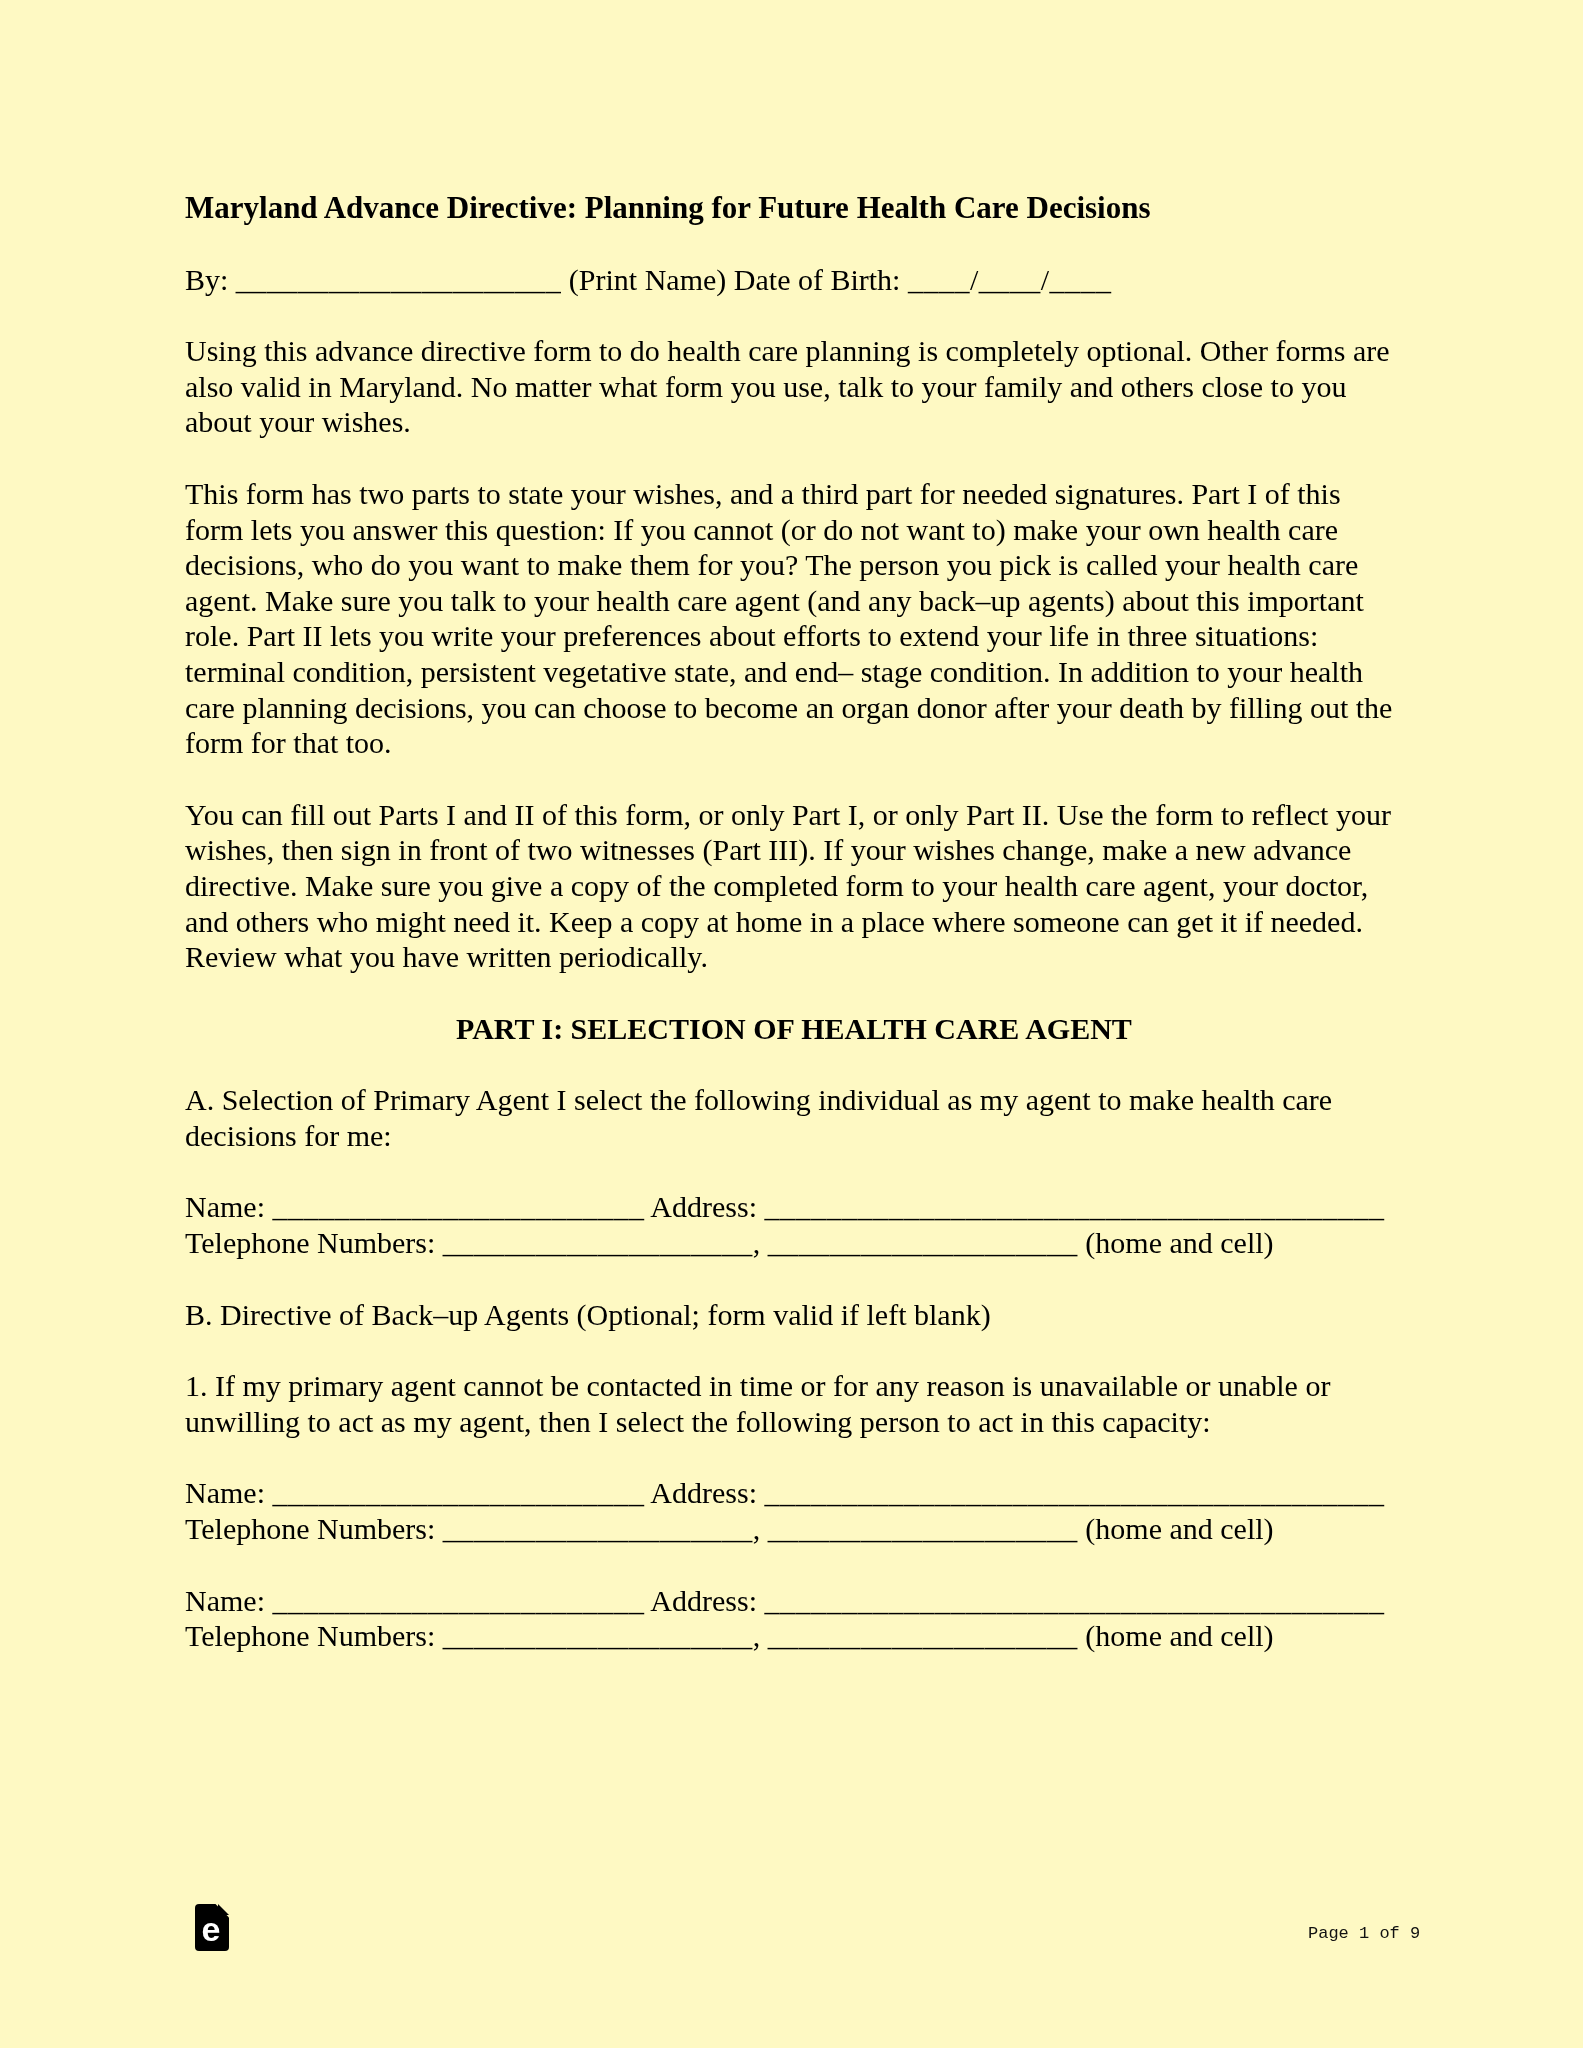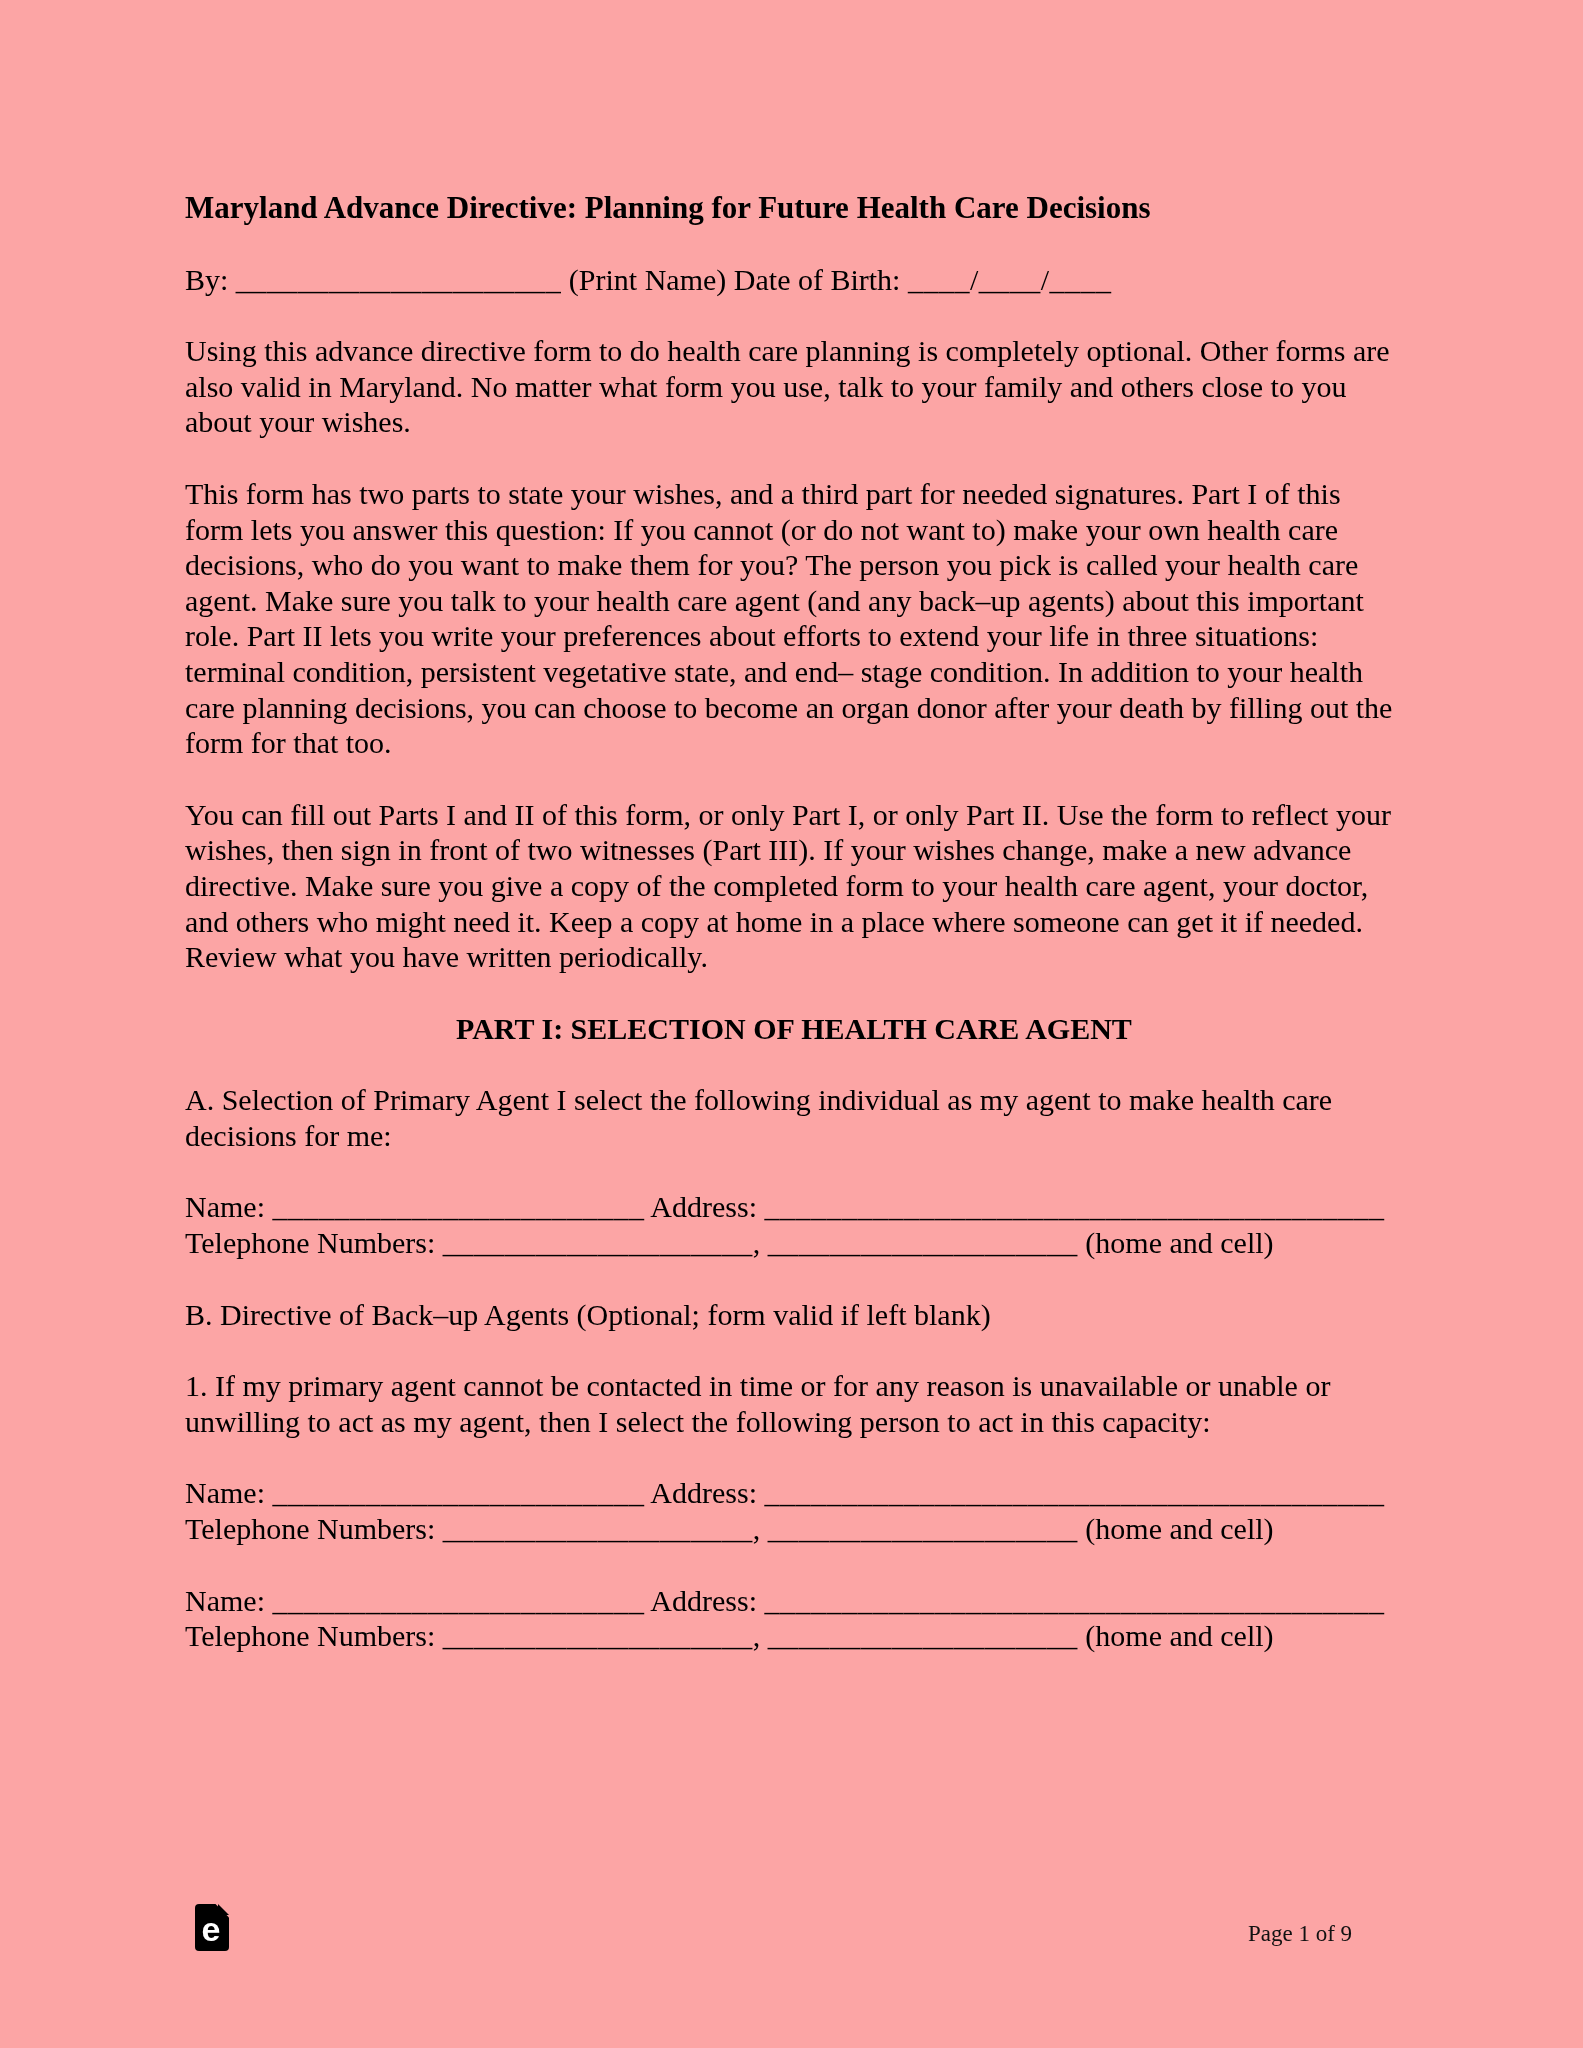--- a/index.html
+++ b/index.html
@@ -7,43 +7,43 @@
     width: 1583px; height: 2048px;
     background: #ffffff;
     font-family: "Liberation Serif", serif;
     font-size: 30px;
     line-height: 35.6px;
     color: #000000;
   }
   .page {
     position: relative;
     width: 1583px; height: 2048px;
-    background: #fca5a5;
+    background: #fef9c3;
     overflow: hidden;
   }
   .content {
     padding: 190px 180px 0 185px;
   }
   .block { margin: 0 0 36px 0; }
   .doc-title {
     font-weight: bold;
     font-size: 31px;
   }
   .part-heading { font-weight: bold; text-align: center; }
   .blank { white-space: nowrap; letter-spacing: 0.5px; margin-top: 37px; }
   .footer-logo {
     position: absolute;
     left: 195px; top: 1904px;
     width: 34px; height: 47px;
   }
   .page-indicator {
     position: absolute;
-    left: 1248px; top: 1920px;
-    font-family: Liberation Serif, serif;
-    font-size: 23px;
+    left: 1308px; top: 1920px;
+    font-family: Liberation Mono, monospace;
+    font-size: 17px;
     line-height: 28px;
     color: #111111;
   }
 </style>
 </head>
 <body>
 
 <div class="page">
   <div class="content">
 

